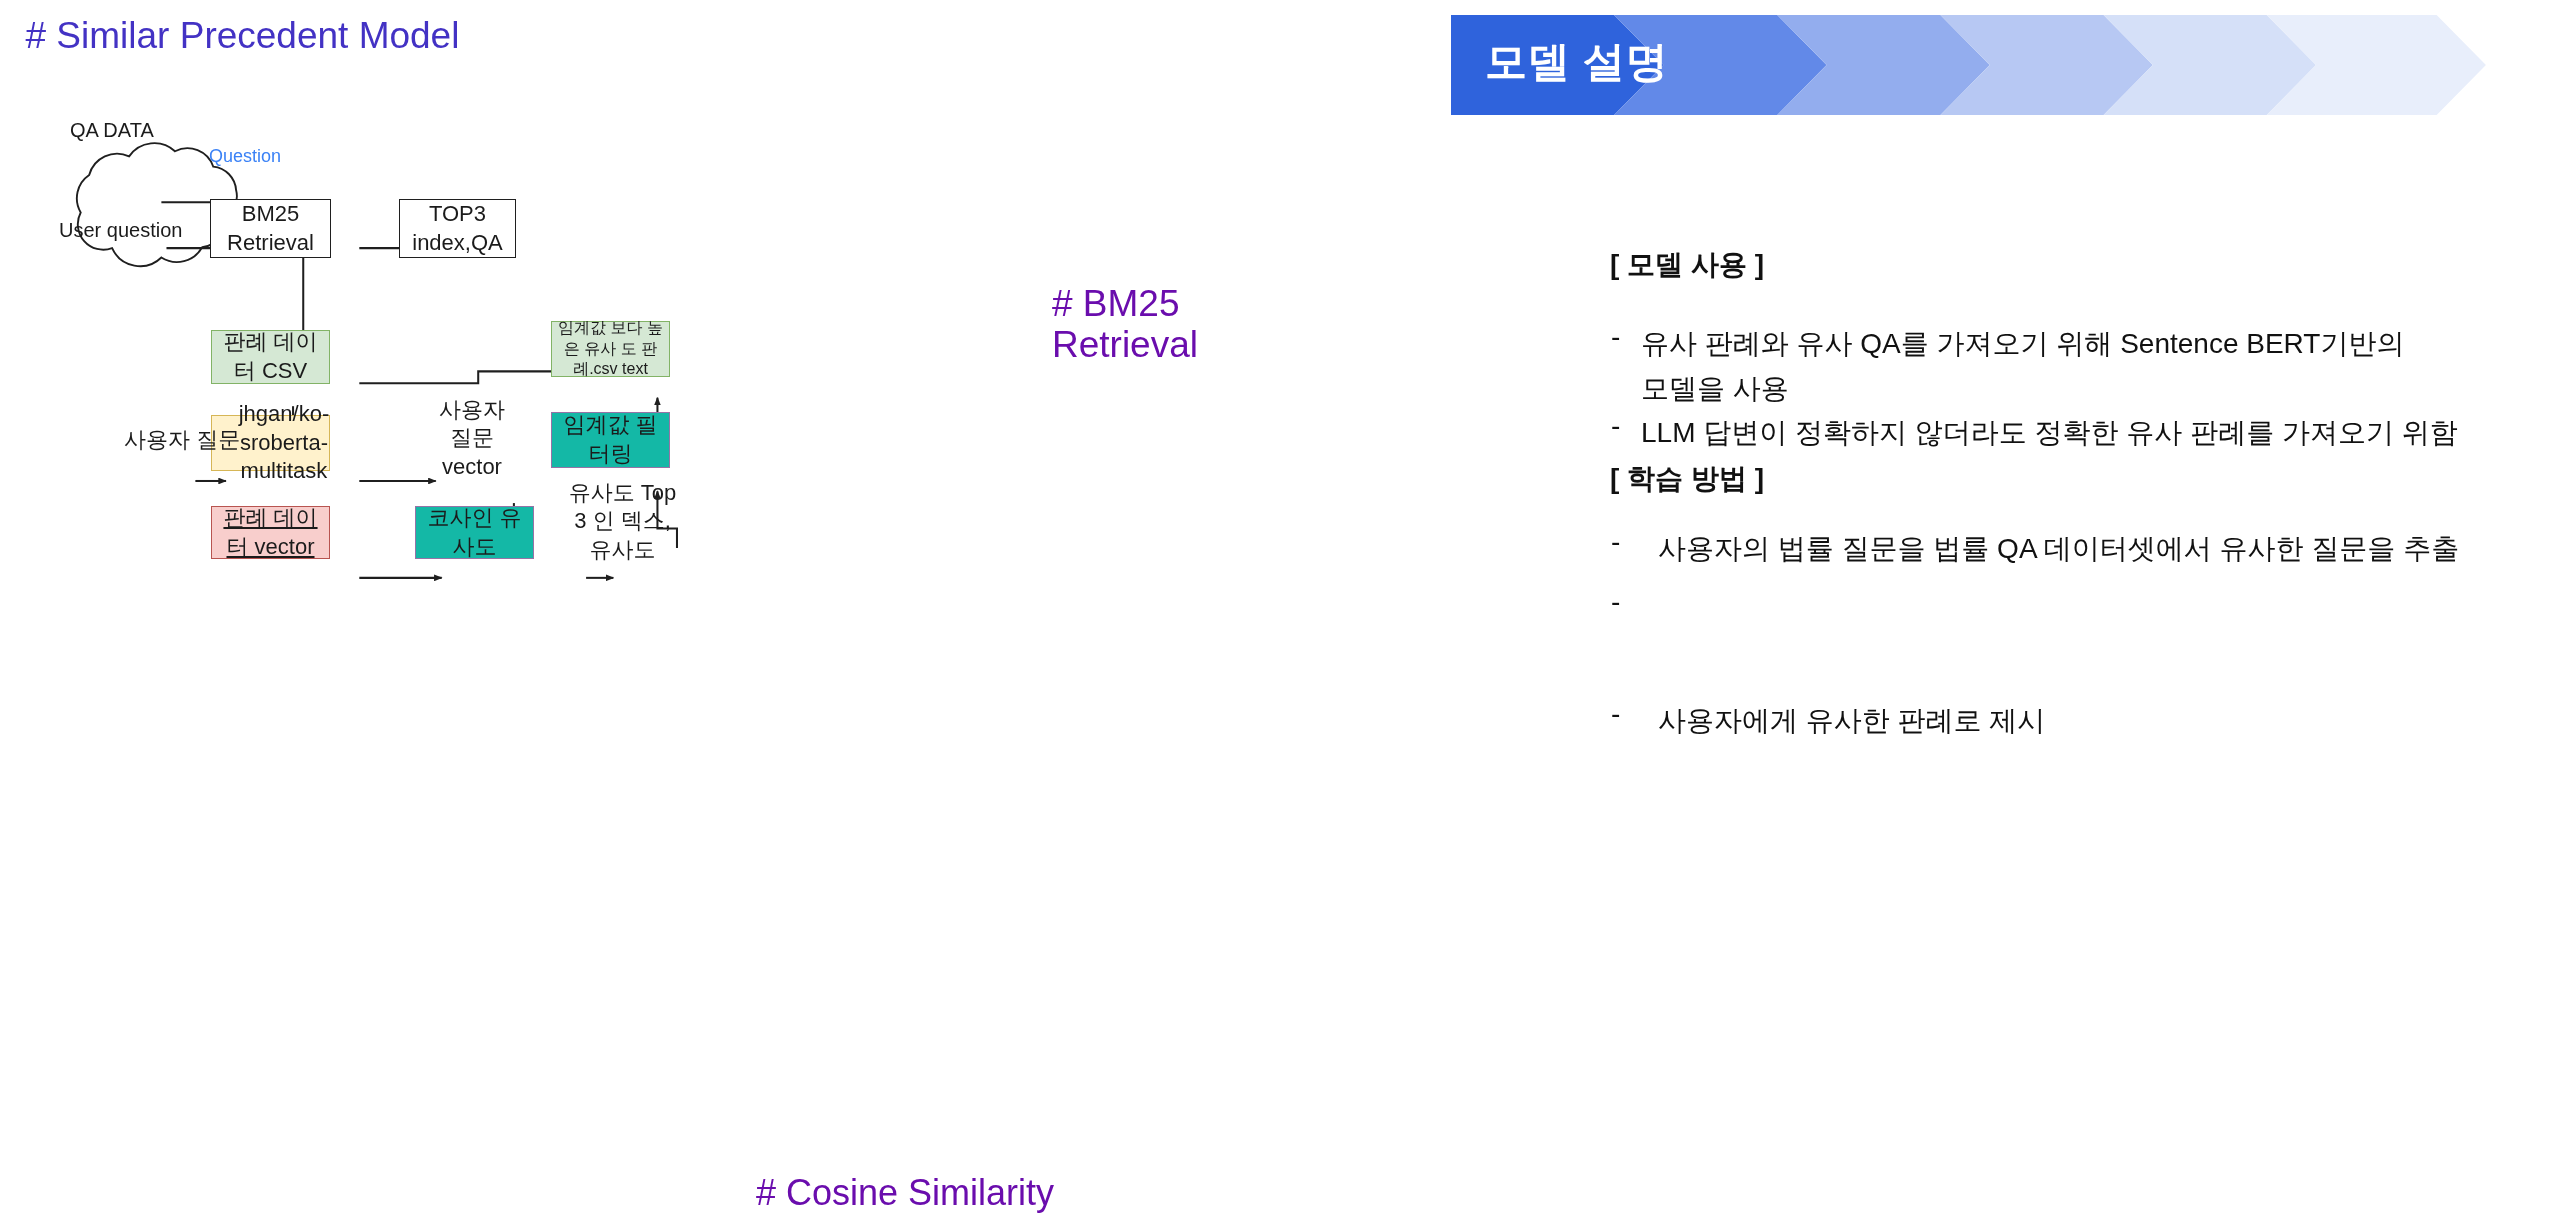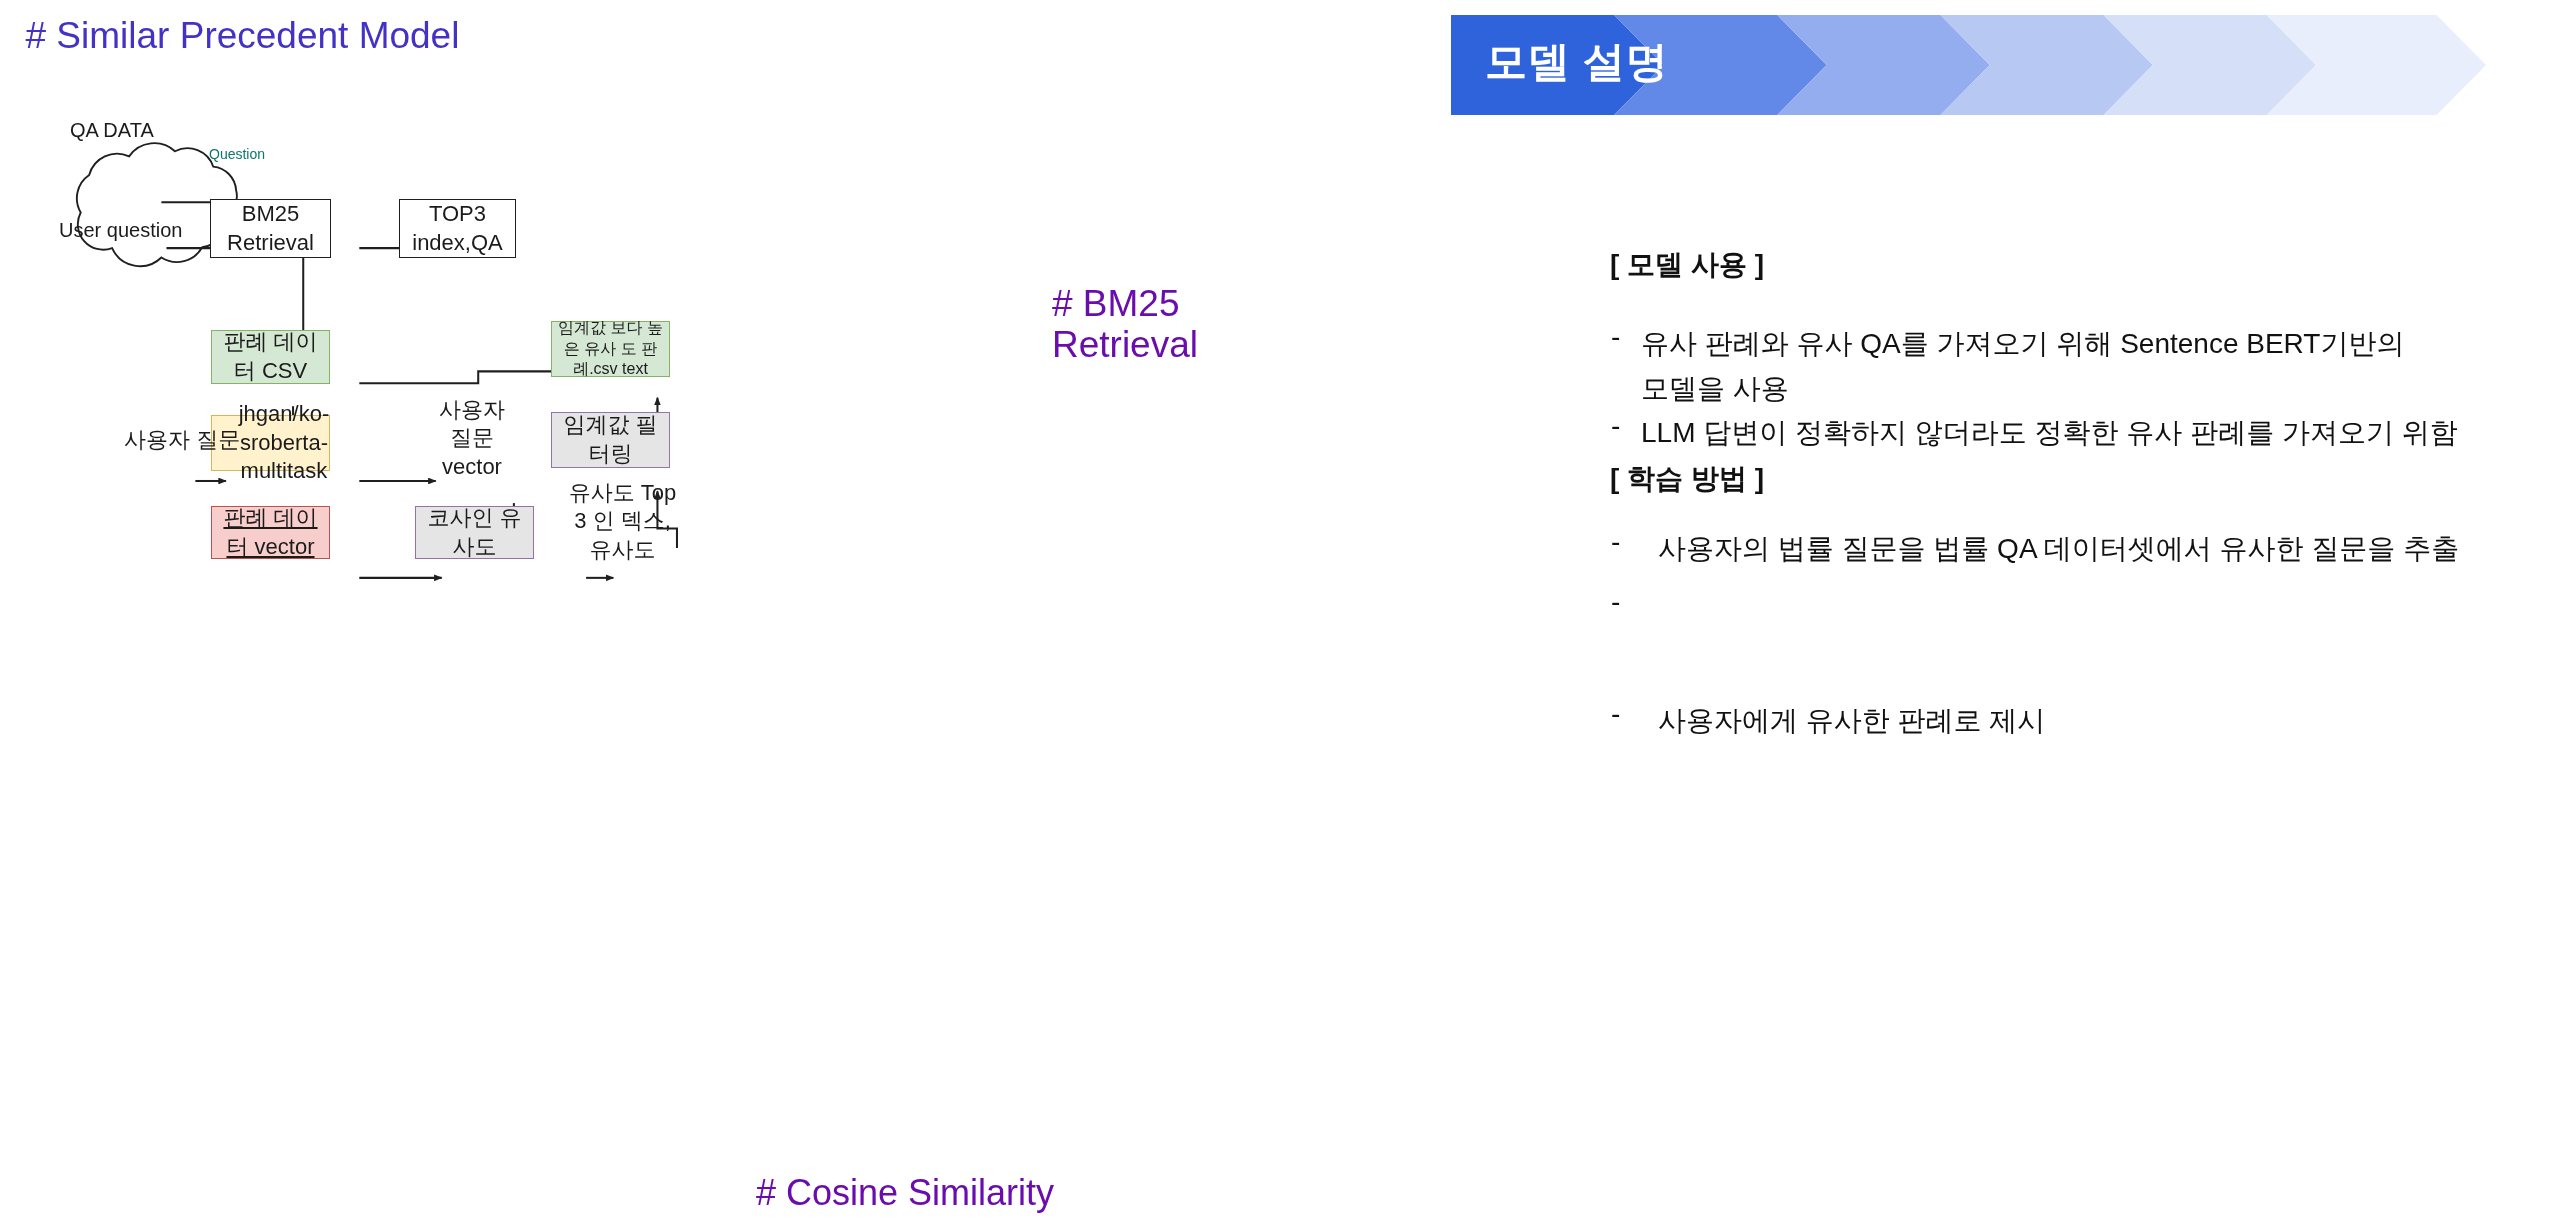--- a/index.html
+++ b/index.html
@@ -58,34 +58,34 @@
     text-align: center;
     font-size: 22px;
     color: #1b1b1b;
     line-height: 1.3;
     padding: 1.7px 5.1px;
   }
   .node.boxed { border: 1.7px solid #1f1f1f; background: #ffffff; }
   .node.green { background: #d5e8d4; border: 1.7px solid #82b366; }
   .node.yellow { background: #fff2cc; border: 1.7px solid #d6b656; padding-left: 32px; }
   .node.pink { background: #f8cecc; border: 1.7px solid #b85450; }
-  .node.lilac { background: #e5e5e5; border: 1.7px solid #9673a6; }
+  .node.lilac { background: #14b8a6; border: 1.7px solid #9673a6; }
   .node.plain { border: none; background: transparent; }
 
   .cloud-label {
     position: absolute;
     font-size: 20px;
     color: #1b1b1b;
     white-space: nowrap;
   }
 
   .edge-label {
     position: absolute;
-    font-size: 14px;
-    color: #0f766e;
+    font-size: 18px;
+    color: #3b82f6;
     white-space: nowrap;
   }
 
   
   #right-panel {
     position: absolute;
     left: 1444px; top: 0;
     width: 1132px; height: 1222px;
     background: #ffffff;
   }

